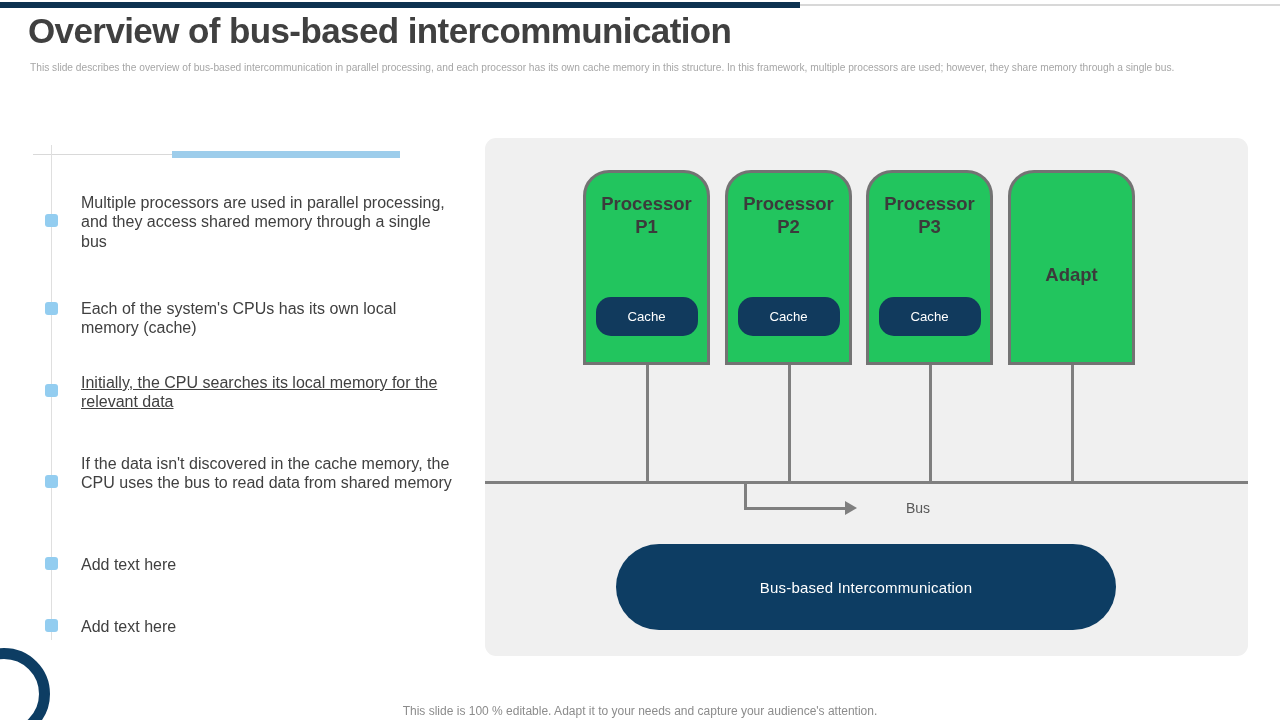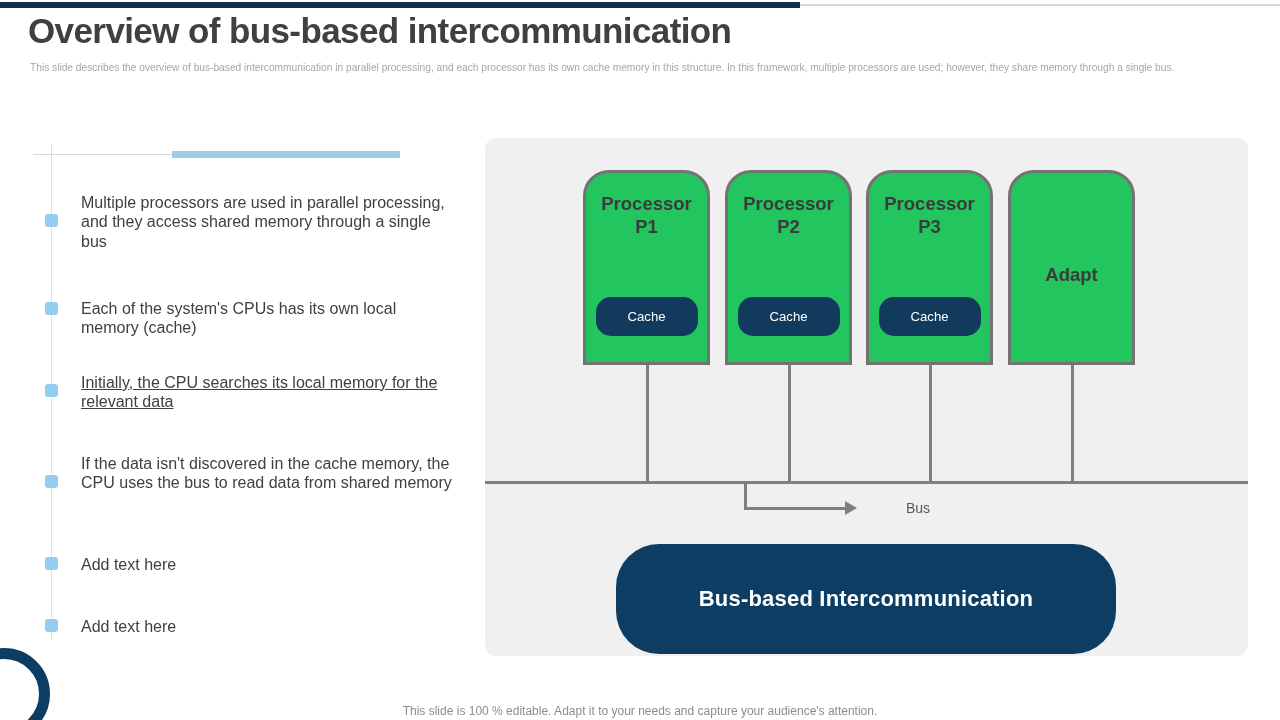--- a/index.html
+++ b/index.html
@@ -194,26 +194,26 @@
     position: absolute;
     left: 384px; top: 362px;
     font-size: 14px;
     color: #595959;
     margin-left: 37px;
   }
 
   .banner {
     position: absolute;
     left: 131px; top: 406px;
-    width: 500px; height: 110px;
+    width: 500px; height: 86px;
     border-radius: 43px;
     background: #0d3d63;
     color: #ffffff;
-    font-size: 22px;
-    font-weight: bold;
+    font-size: 15px;
+    font-weight: normal;
     display: flex;
     align-items: center;
     justify-content: center;
     letter-spacing: 0.2px;
   }
 
   
   .corner-ring {
     position: absolute;
     left: -42px; top: 648px;

